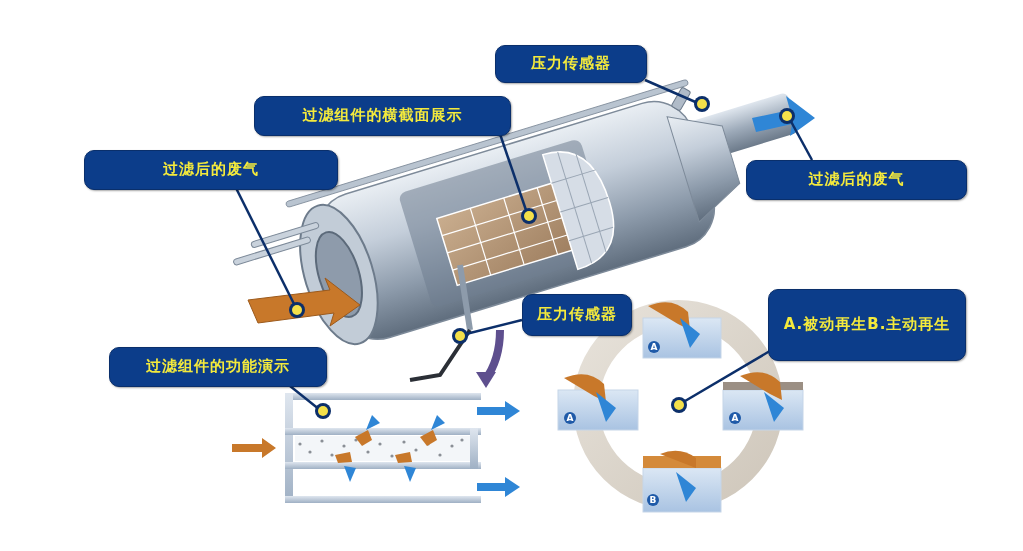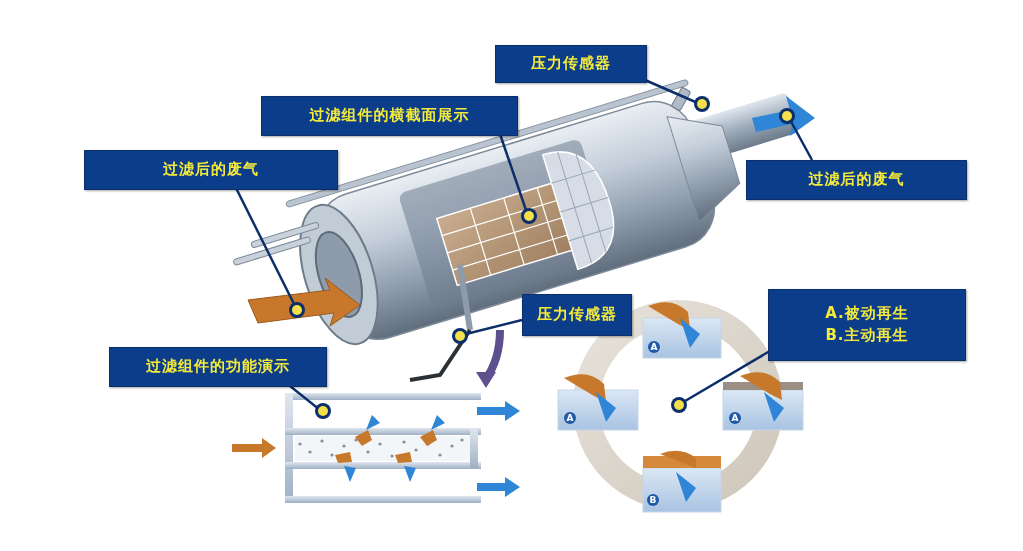--- a/index.html
+++ b/index.html
@@ -1,22 +1,22 @@
 <!DOCTYPE html>
 <html><head>
 <meta charset="utf-8">
 <style>
   html,body{margin:0;padding:0;background:#ffffff;}
   body{width:1023px;height:551px;position:relative;overflow:hidden;font-family:"DejaVu Sans",sans-serif;}
   .stage{position:absolute;left:0;top:0;width:1023px;height:551px;}
-  .label{position:absolute;background:#0c3d8a;border:1px solid #0a2f6b;border-radius:0;
+  .label{position:absolute;background:#0c3d8a;border:1px solid #0a2f6b;border-radius:10px;
     box-shadow:1px 1px 2px rgba(0,0,0,0.35);color:#f4ea3c;font-weight:bold;font-size:15px;
     display:flex;align-items:center;justify-content:center;text-align:center;line-height:1.45;
     letter-spacing:1px;}
-  .label .inner{display:flex;flex-direction:column;align-items:center;}
+  .label .inner{display:flex;flex-direction:row;align-items:center;}
   svg{position:absolute;left:0;top:0;}
 </style>
 </head>
 <body>
 
 <div class="stage">
 
 <svg width="1023" height="551" viewBox="0 0 1023 551">
   <defs>
     <linearGradient id="metal" x1="0" y1="0" x2="0" y2="1">
@@ -218,21 +218,21 @@
     <g>
           <circle cx="679" cy="405" r="8" fill="#0c2f6a"></circle>
           <circle cx="679" cy="405" r="5" fill="#f4e04a"></circle>
         </g>
   </g>
 </svg>
 
 <div class="label" style="left:495px;top:45px;width:150px;height:36px;">
   <span>压力传感器</span>
 </div>
-<div class="label" style="left:261px;top:96px;width:255px;height:38px;align-items:center;">
+<div class="label" style="left:254px;top:96px;width:255px;height:38px;align-items:center;">
   <span>过滤组件的横截面展示</span>
 </div>
 <div class="label" style="left:84px;top:150px;width:252px;height:38px;">
   <span>过滤后的废气</span>
 </div>
 <div class="label" style="left:746px;top:160px;width:219px;height:38px;justify-content:center;">
   <span>过滤后的废气</span>
 </div>
 <div class="label" style="left:522px;top:294px;width:108px;height:40px;">
   <span>压力传感器</span>

